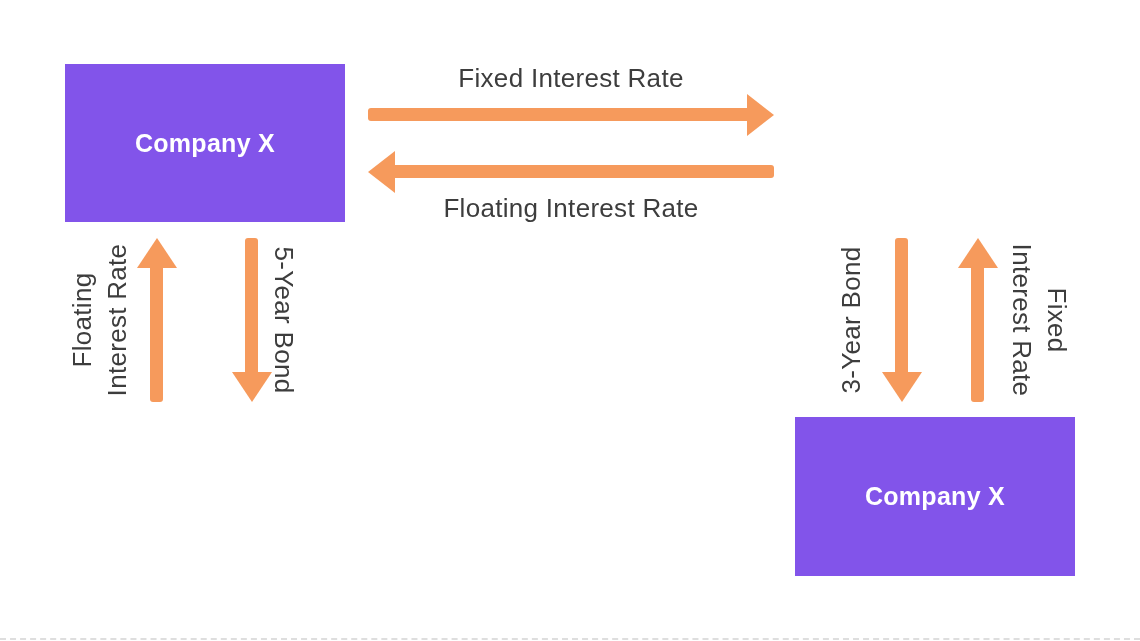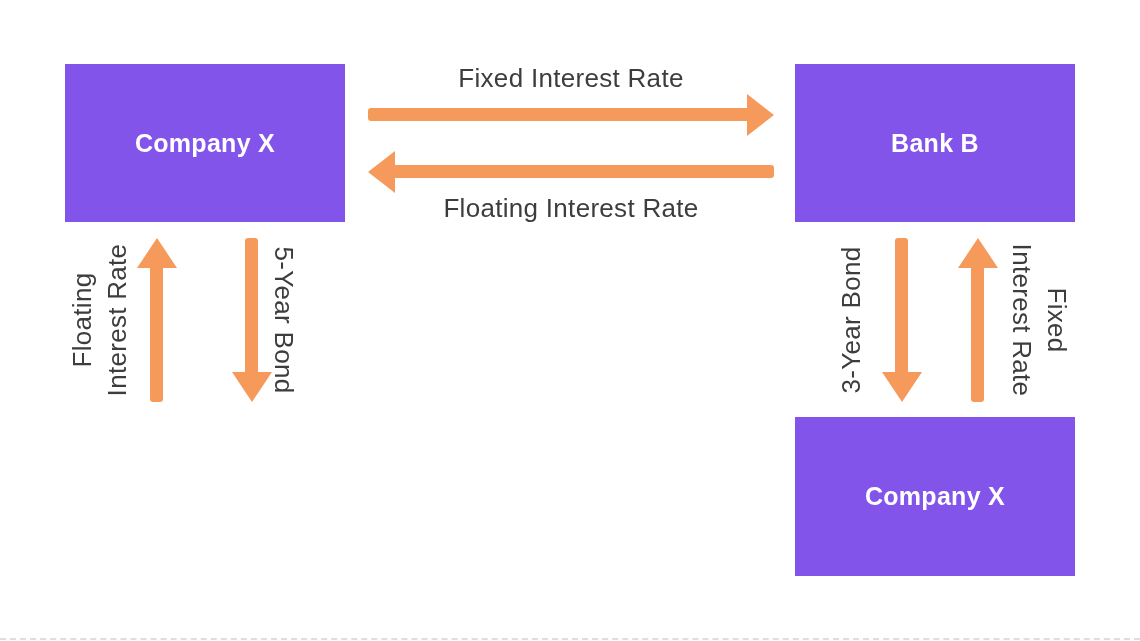--- a/index.html
+++ b/index.html
@@ -115,23 +115,20 @@
   }
 </style>
 </head>
 <body>
 
 <div class="canvas">
 
   <div class="box box-tl">
     <span class="box-label">Company X</span>
   </div>
-  <div class="box box-tr">
-    <span class="box-label">Bank B</span>
-  </div>
   <div class="box box-br">
     <span class="box-label">Company X</span>
   </div>
 
   <div class="h-label h-label-top">Fixed Interest Rate</div>
   <div class="arrow-h dir-right">
     <div class="shaft"></div>
     <div class="head"></div>
   </div>
   <div class="arrow-h dir-left">

